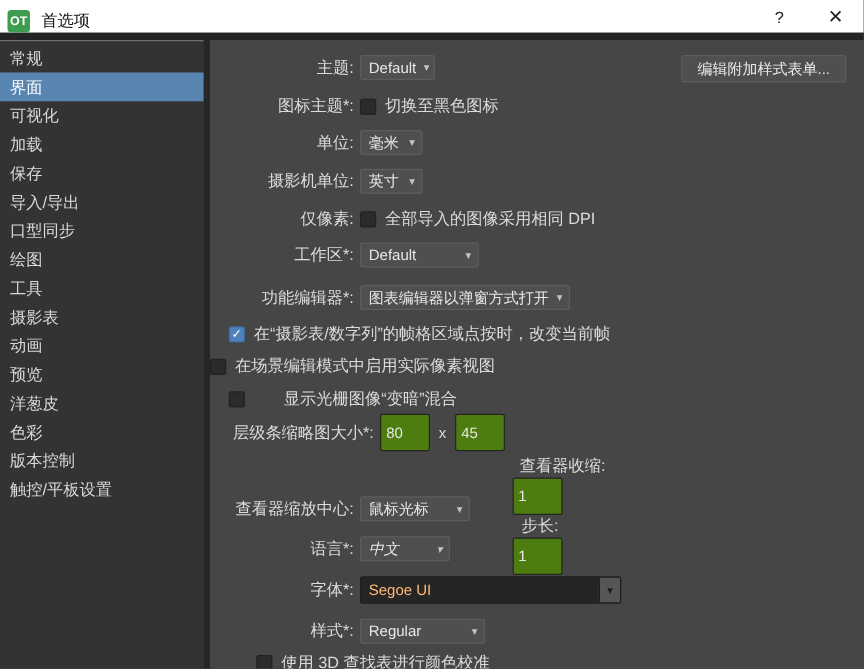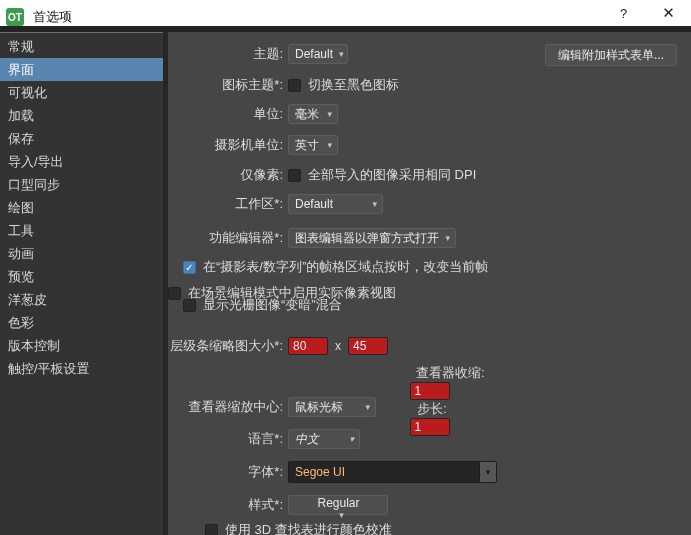--- a/index.html
+++ b/index.html
@@ -60,21 +60,21 @@
   .dd-arrow { font-size:9px; color:#c4c4c4; margin-left:6px; flex:none; }
   .checkbox {
     width:13px; height:13px; flex:none; background:#2b2b2b;
     border:1px solid #222222; border-radius:2px;
     display:flex; align-items:center; justify-content:center;
     font-size:10px; color:#ffffff; cursor:default;
   }
   .checkbox.checked { background:#4e82bb; border-color:#3c6da3; }
   .cb-label { margin-left:7px; font-size:13px; color:#dcdcdc; white-space:nowrap; }
   .text-input {
-    width:40px; height:18px; flex:none; background:#b91c1c;
+    width:40px; height:30px; flex:none; background:#4d7c0f;
     border:1px solid #252525; border-radius:2px;
     color:#e8e8e8; font-size:12px; padding:0 4px; font-family:inherit;
   }
   .pair-sep { margin:0 7px; font-size:12px; color:#dcdcdc; }
   .mid-label { margin:0 6px 0 11px; font-size:13px; color:#dcdcdc; white-space:nowrap; }
   .font-combo {
     height:22px; background:#252525; border:1px solid #1e1e1e; border-radius:2px;
     display:flex; align-items:center; overflow:hidden; cursor:default;
   }
   .fc-text { flex:1; padding-left:6px; font-size:12px; color:#fdba74; white-space:nowrap; }
@@ -101,20 +101,21 @@
   <ul id="sidebar-list">
       <li>常规</li>
       <li class="selected">界面</li>
       <li>可视化</li>
       <li>加载</li>
       <li>保存</li>
       <li>导入/导出</li>
       <li>口型同步</li>
       <li>绘图</li>
       <li>工具</li>
+      <li>摄影表</li>
       <li>动画</li>
       <li>预览</li>
       <li>洋葱皮</li>
       <li>色彩</li>
       <li>版本控制</li>
       <li>触控/平板设置</li>
     </ul>
 </div>
 
 <div class="divider"></div>
@@ -168,25 +169,25 @@
         </div>
       </div>
       <div class="row" style="top: 224px; padding-left: 15px;">
         <div class="checkbox checked">✓</div>
         <span class="cb-label">在“摄影表/数字列”的帧格区域点按时，改变当前帧</span>
       </div>
       <div class="row" style="top: 250px; ">
         <div class="checkbox"></div>
         <span class="cb-label">在场景编辑模式中启用实际像素视图</span>
       </div>
-      <div class="row" style="top: 262px; padding-left: 15px;">
+      <div class="row" style="top: 276px; padding-left: 15px; gap: 24px;">
         <div class="checkbox"></div>
         <span class="cb-label">显示光栅图像“变暗”混合</span>
       </div>
-      <div class="row" style="top: 303px;">
+      <div class="row" style="top: 303px; padding-left: 16px;">
         <div class="row-label">层级条缩略图大小*:</div>
         <input class="text-input" value="80" style="">
         <span class="pair-sep">x</span>
         <input class="text-input" value="45" style="">
       </div>
       <div class="row" style="top: 332px; flex-direction: column;">
         <div class="row-label">查看器收缩:</div>
         <input class="text-input" value="1" style="">
         <span class="mid-label">步长:</span>
         <input class="text-input" value="1" style="">
@@ -209,21 +210,21 @@
         <div class="row-label">字体*:</div>
         <div class="font-combo" style="width: 209px;">
           <span class="fc-text">Segoe UI</span>
           <div class="fc-btn">
             <span>▾</span>
           </div>
         </div>
       </div>
       <div class="row" style="top: 462px;">
         <div class="row-label">样式*:</div>
-        <div class="dropdown" style="width: 100px; flex-direction: column;">
+        <div class="dropdown" style="width: 100px;">
           <span>Regular</span>
           <span class="dd-arrow">▾</span>
         </div>
       </div>
       <div class="row" style="top: 487px; padding-left: 37px;">
         <div class="checkbox"></div>
         <span class="cb-label">使用 3D 查找表进行颜色校准</span>
       </div>
     </div>
 </div>

